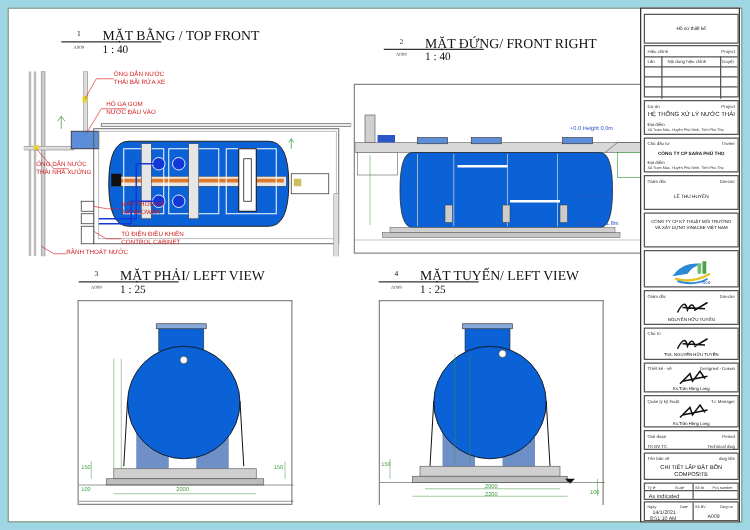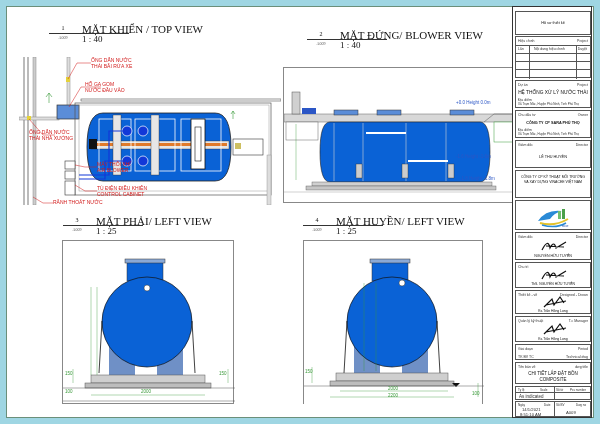--- a/index.html
+++ b/index.html
@@ -24,21 +24,21 @@
 </style>
 </head>
 <body>
 
 <div class="sheet">
 
   <div class="view-title" style="left:42px; top:18px;">
     <div class="num">1</div>
     <div class="rule"></div>
     <div class="ref">A009</div>
-    <div class="name">MẶT KHIỂN / TOP VIEW</div>
+    <div class="name">MẶT BẰNG / TOP FRONT</div>
     <div class="scale">1 : 40</div>
   </div>
 
   <div class="panel" style="left:12px; top:50px; width:262px; height:148px; border:none;">
     <svg width="262" height="148" viewBox="0 0 262 148">
 
       <rect x="4" y="0" width="2" height="148" fill="#bbb"></rect>
       <rect x="8" y="0" width="2" height="148" fill="#bbb"></rect>
       <rect x="14" y="0" width="3" height="148" fill="#ccc" stroke="#888" stroke-width="0.5"></rect>
       <rect x="48" y="0" width="3" height="55" fill="#ddd" stroke="#888" stroke-width="0.5"></rect>
@@ -117,21 +117,21 @@
     </div>
     <div class="callout" style="left:34px; top:142px;">
       <div>RÃNH THOÁT NƯỚC</div>
     </div>
   </div>
 
   <div class="view-title" style="left:300px; top:24px;">
     <div class="num">2</div>
     <div class="rule"></div>
     <div class="ref">A009</div>
-    <div class="name">MẶT ĐỨNG/ BLOWER VIEW</div>
+    <div class="name">MẶT ĐỨNG/ FRONT RIGHT</div>
     <div class="scale">1 : 40</div>
   </div>
 
   <div class="panel" style="left:276px; top:60px; width:230px; height:136px;">
     <svg width="230" height="136" viewBox="0 0 230 136">
 
       <rect x="0" y="46" width="230" height="8" fill="#d8d8d8" stroke="#666" stroke-width="0.5"></rect>
 
       <rect x="8" y="24" width="8" height="22" fill="#d0d0d0" stroke="#555" stroke-width="0.5"></rect>
       <rect x="18" y="40" width="14" height="6" fill="#2b56c6"></rect>
@@ -198,21 +198,21 @@
     <div class="dim" style="left:78px; top:148px;">2000</div>
     <div class="dim" style="left:2px; top:130px;">150</div>
     <div class="dim" style="left:156px; top:130px;">150</div>
     <div class="dim" style="left:2px; top:148px;">100</div>
   </div>
 
   <div class="view-title" style="left:296px; top:210px;">
     <div class="num">4</div>
     <div class="rule"></div>
     <div class="ref">A009</div>
-    <div class="name">MẶT HUYỀN/ LEFT VIEW</div>
+    <div class="name">MẶT TUYẾN/ LEFT VIEW</div>
     <div class="scale">1 : 25</div>
   </div>
 
   <div class="panel" style="left:296px; top:233px; width:180px; height:164px; border-bottom:none;">
     <svg width="180" height="164" viewBox="0 0 180 164">
       <rect x="68" y="20" width="36" height="20" fill="#0a62d6" stroke="#333" stroke-width="0.5"></rect>
       <rect x="66" y="18" width="40" height="4" fill="#8aa9d6" stroke="#333" stroke-width="0.5"></rect>
       <rect x="50" y="104" width="26" height="30" fill="#6f90c6"></rect>
       <rect x="98" y="104" width="26" height="30" fill="#6f90c6"></rect>
       <circle cx="88" cy="81" r="45" fill="#0a62d6" stroke="#111" stroke-width="0.7"></circle>

